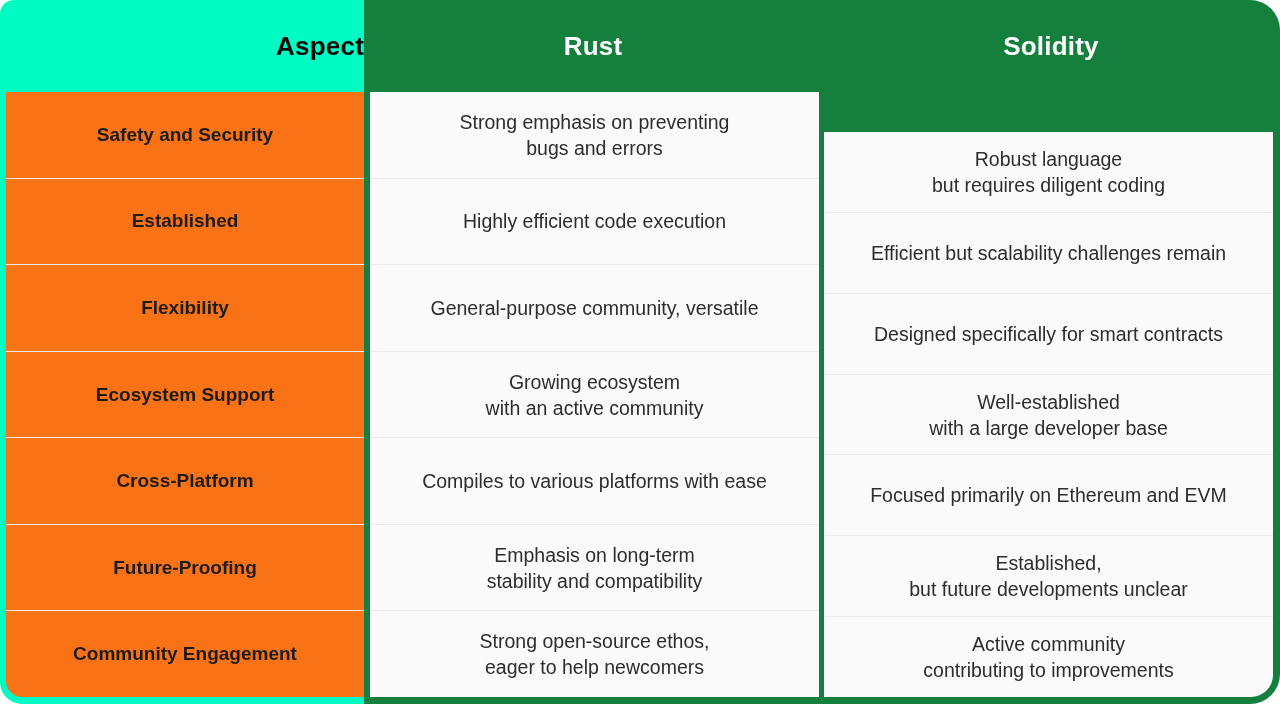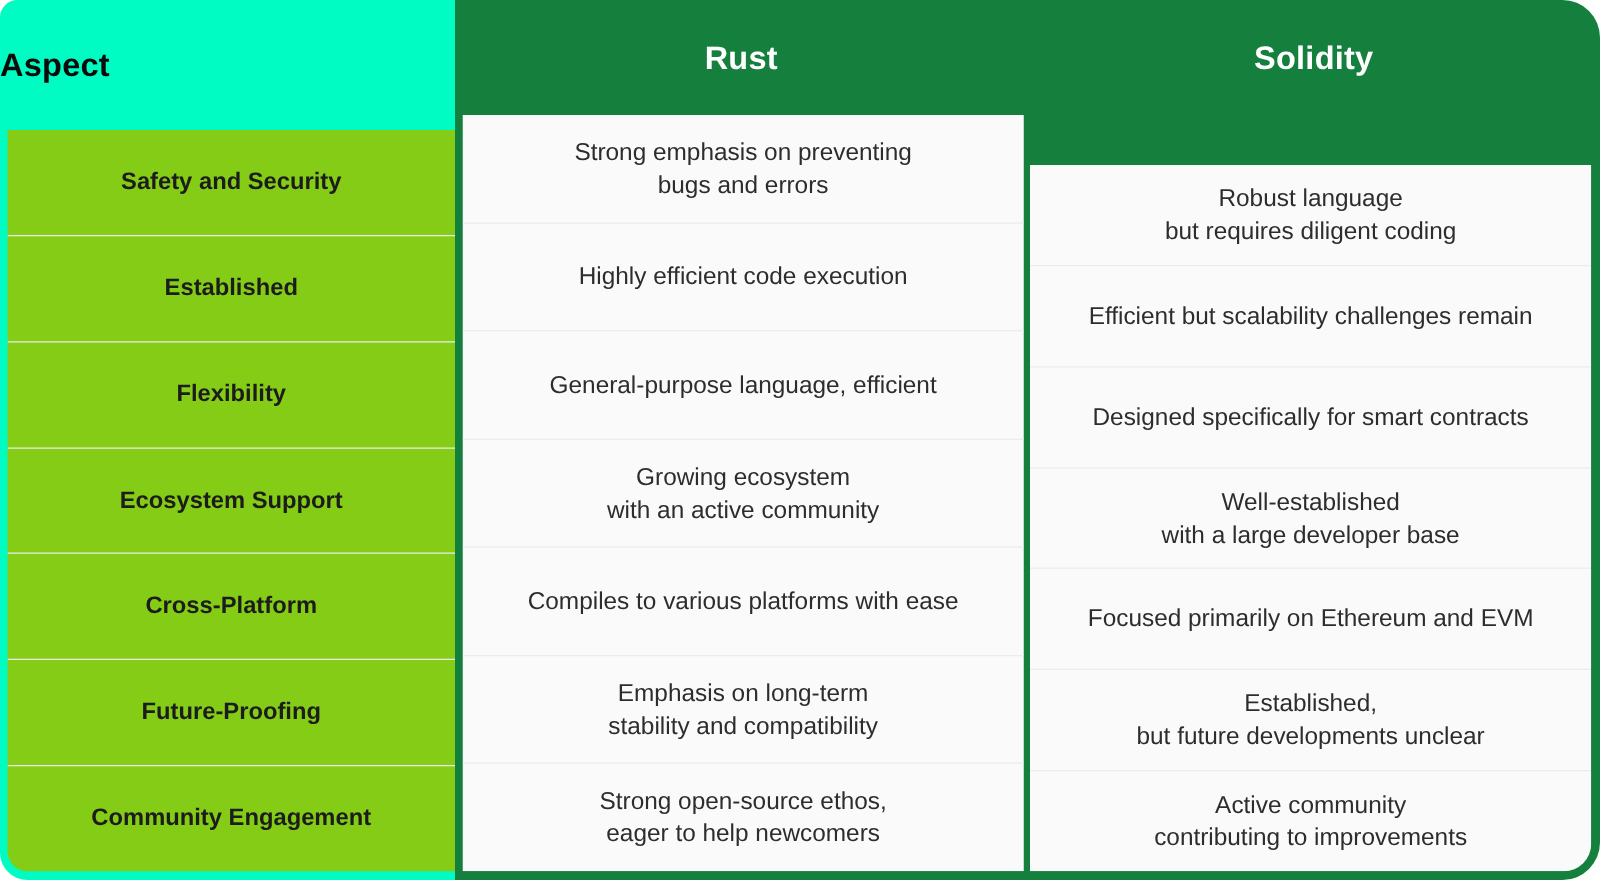--- a/index.html
+++ b/index.html
@@ -11,27 +11,27 @@
     display: flex;
   }
 
   
   .aspect-panel {
     width: 364px; height: 704px; background: #00fcc2;
     border-radius: 14px 0 0 22px;
     display: flex; flex-direction: column;
   }
   .aspect-header {
-    height: 104px; display: flex; align-items: center; justify-content: flex-start;
+    height: 92px; display: flex; align-items: center; justify-content: flex-end;
   }
   .aspect-header span {
     font-size: 26px; font-weight: 700; color: #0b0b0b; letter-spacing: 0.2px;
   }
   .aspect-body {
-    flex: 1; margin: 0 0 7px 6px; background: #84cc16;
+    flex: 1; margin: 0 0 7px 6px; background: #f97316;
     border-radius: 0 0 0 16px;
     display: flex; flex-direction: column; overflow: hidden;
   }
 
   
   .right-panel {
     width: 916px; height: 704px; background: #15803d;
     border-radius: 0 30px 30px 0;
     display: flex; flex-direction: column;
   }
@@ -95,21 +95,21 @@
       </div>
       <div class="hcell">
         <span>Solidity</span>
       </div>
     </div>
     <div class="right-body">
       <div class="col rust-col">
         <div class="cell data-cell">Strong emphasis on preventing
 bugs and errors</div>
         <div class="cell data-cell">Highly efficient code execution</div>
-        <div class="cell data-cell">General-purpose language, efficient</div>
+        <div class="cell data-cell">General-purpose community, versatile</div>
         <div class="cell data-cell">Growing ecosystem
 with an active community</div>
         <div class="cell data-cell">Compiles to various platforms with ease</div>
         <div class="cell data-cell">Emphasis on long-term
 stability and compatibility</div>
         <div class="cell data-cell">Strong open-source ethos,
 eager to help newcomers</div>
       </div>
       <div class="col solidity-col">
         <div class="cell data-cell">Robust language

